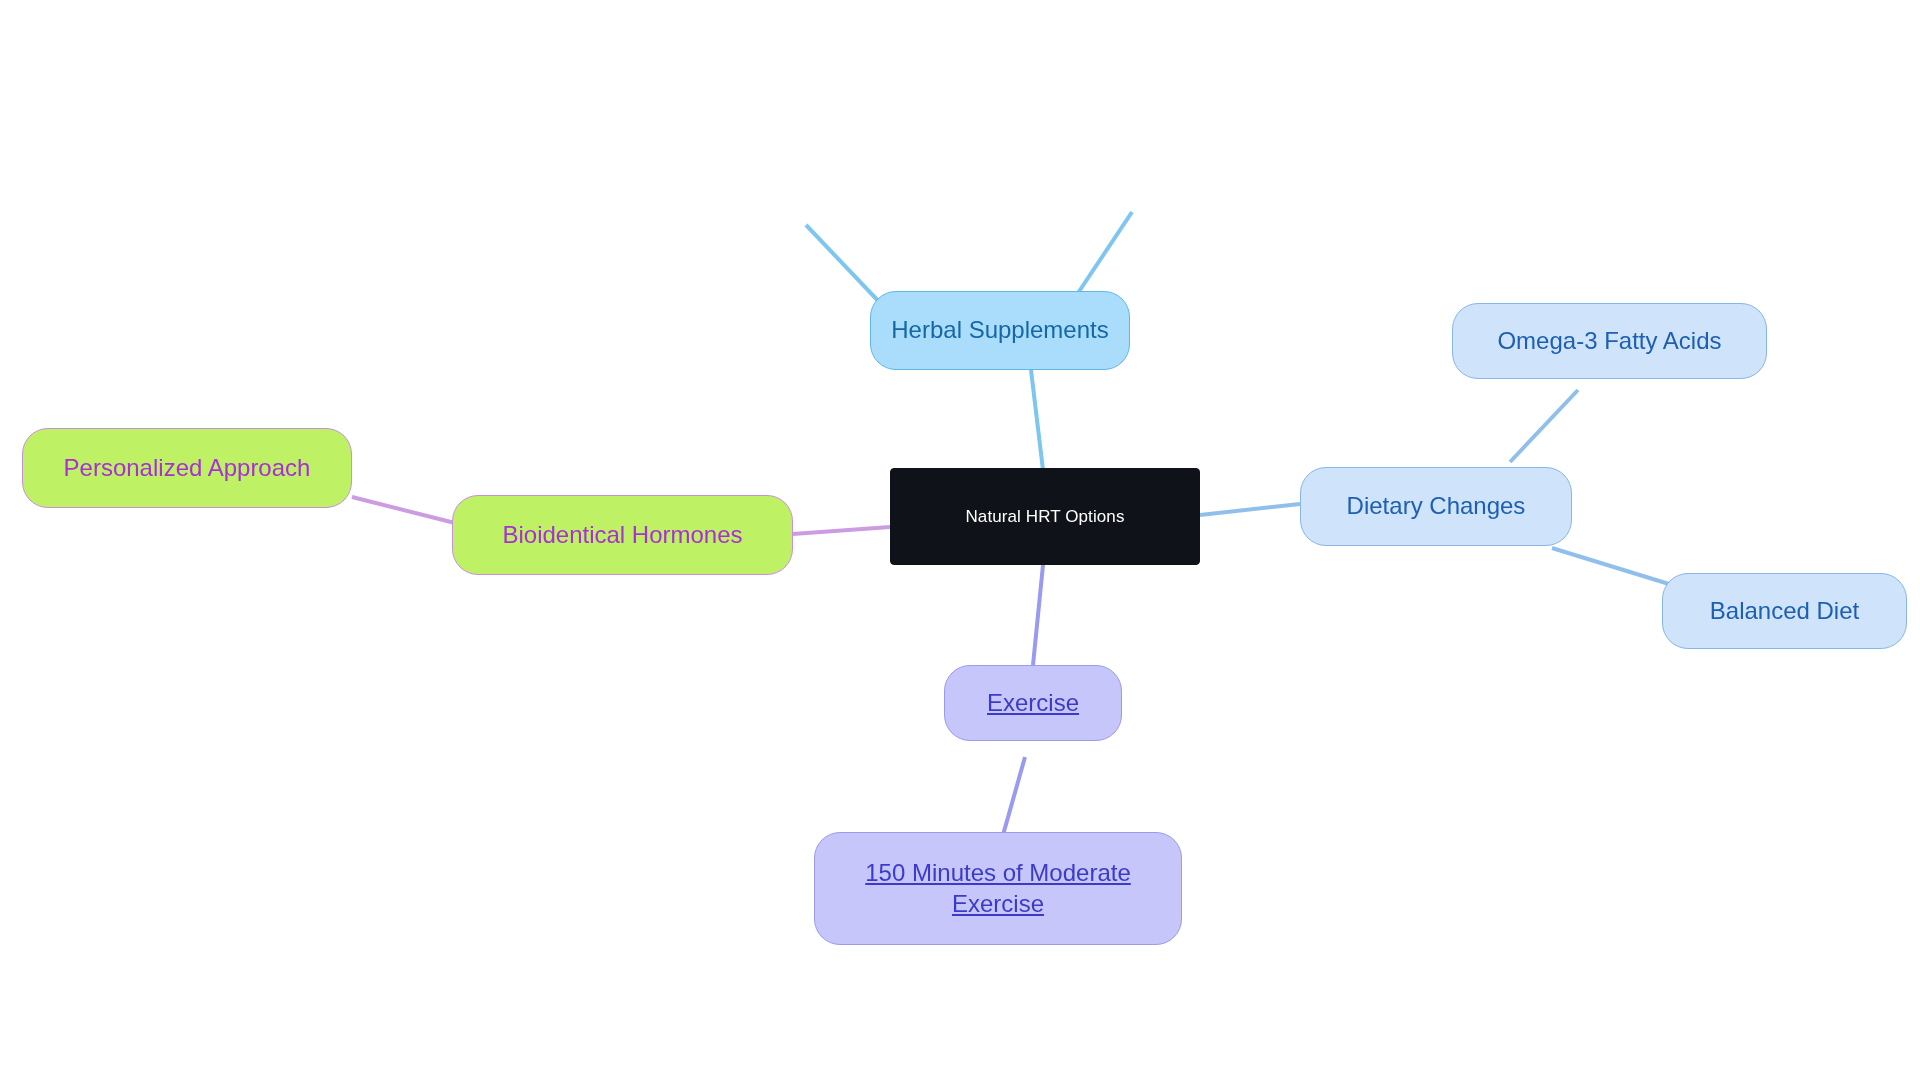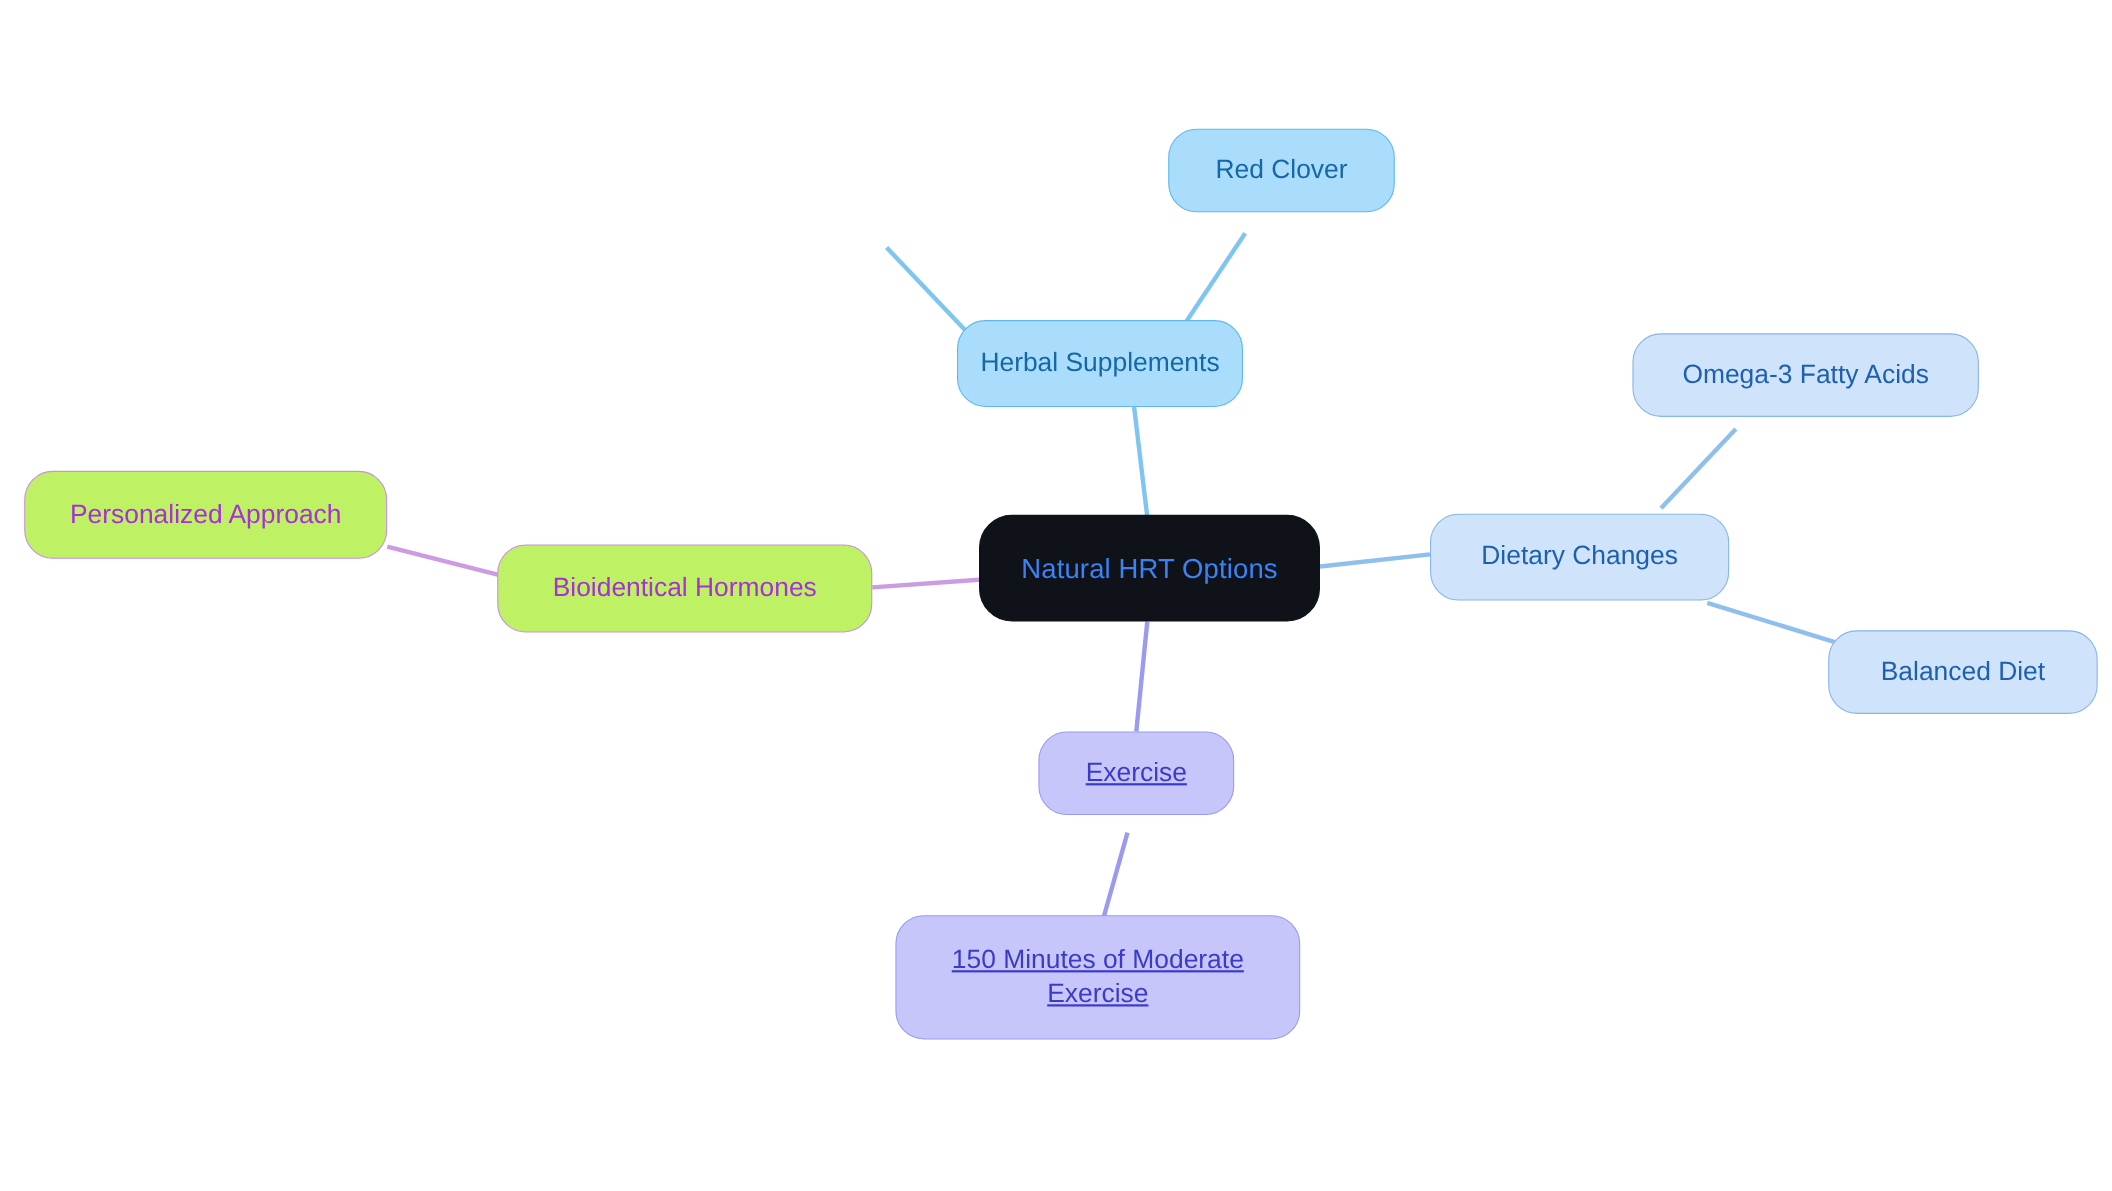--- a/index.html
+++ b/index.html
@@ -38,23 +38,23 @@
     border-width: 1.5px;
     line-height: 1.28;
     padding: 0 14px;
     white-space: pre-line;
   }
 
   
   .node.root {
     background: #0f1218;
     border-color: #0f1218;
-    color: #3b82f6;
-    font-size: 25px;
-    border-radius: 30px;
+    color: #ffffff;
+    font-size: 17px;
+    border-radius: 4px;
     letter-spacing: 0.1px;
   }
 
   
   .node.herbal {
     background: #a9ddfb;
     border-color: #5fb8e8;
     color: #1567a8;
     font-size: 24px;
   }
@@ -110,25 +110,24 @@
     <line x1="890" y1="527" x2="793" y2="534" stroke="#cb9ce2" stroke-width="4"></line>
 
     <line x1="455" y1="523" x2="352" y2="497" stroke="#cb9ce2" stroke-width="4"></line>
   </svg>
 
   <div class="node root" style="left:890px; top:468px; width:310px; height:97px;">Natural HRT Options</div>
 
   <div class="node herbal" style="left:870px; top:291px; width:260px; height:79px;">Herbal Supplements</div>
 
 
-  <div class="node herbal" style="left:1062px; top:117px; width:206px; height:76px;">Red Clover</div>
 
   <div class="node dietary" style="left:1300px; top:467px; width:272px; height:79px;">Dietary Changes</div>
 
-  <div class="node dietary" style="left:1452px; top:303px; width:315px; height:76px;margin-left:32px;">Omega-3 Fatty Acids</div>
+  <div class="node dietary" style="left:1452px; top:303px; width:315px; height:76px;">Omega-3 Fatty Acids</div>
 
   <div class="node dietary" style="left:1662px; top:573px; width:245px; height:76px;">Balanced Diet</div>
 
   <div class="node exercise" style="left:944px; top:665px; width:178px; height:76px;">Exercise</div>
 
   <div class="node exercise" style="left:814px; top:832px; width:368px; height:113px;">150 Minutes of Moderate
 Exercise</div>
 
   <div class="node hormones" style="left:452px; top:495px; width:341px; height:80px;">Bioidentical Hormones</div>
 

